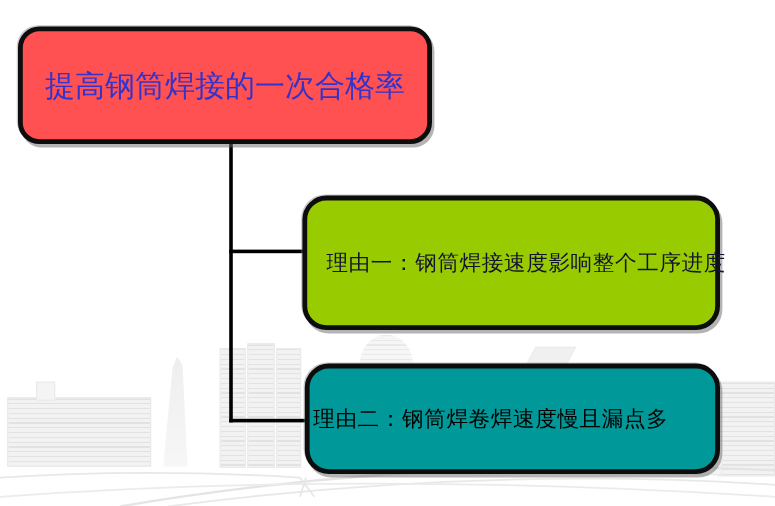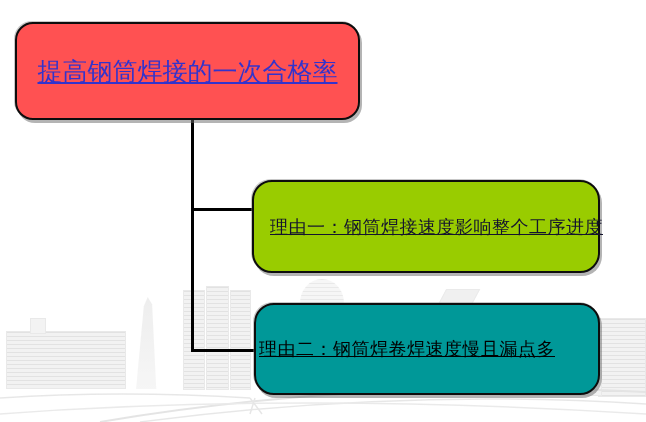--- a/index.html
+++ b/index.html
@@ -56,49 +56,47 @@
     background: #000000;
   }
   #trunk    { left: 191px; top: 118px; width: 3px;  height: 234px; }
   #branch1  { left: 191px; top: 208px; width: 63px; height: 3px; }
   #branch2  { left: 191px; top: 349px; width: 65px; height: 3px; }
 
   
   .node {
     position: absolute;
     box-sizing: border-box;
-    border: 2px solid #0369a1;
+    border: 4px solid #0369a1;
     display: flex;
     align-items: center;
     box-shadow: -1px -1px 0 rgba(130,130,130,0.45),
                  2px  3px 0 rgba(105,105,105,0.50);
-    text-decoration: underline;
   }
   .node .lbl {
     display: block;
     width: 100%;
     white-space: nowrap;
   }
   #root-node {
     left: 15px; top: 22px;
     width: 345px; height: 98px;
     border-radius: 18px;
     justify-content: center;
   }
   #root-node .lbl {
     font-size: 25px;
     text-align: center;
     letter-spacing: 0px;
   }
   #reason-1-node {
     left: 252px; top: 163px;
-    width: 348px; height: 93px;
+    width: 348px; height: 112px;
     border-radius: 20px;
     padding-left: 16px;
-    margin-top: 17px;
   }
   #reason-2-node {
     left: 254px; top: 303px;
     width: 346px; height: 92px;
     border-radius: 20px;
     padding-left: 3px;
   }
   #reason-1-node .lbl, #reason-2-node .lbl {
     font-size: 18px;
     letter-spacing: 0.5px;

